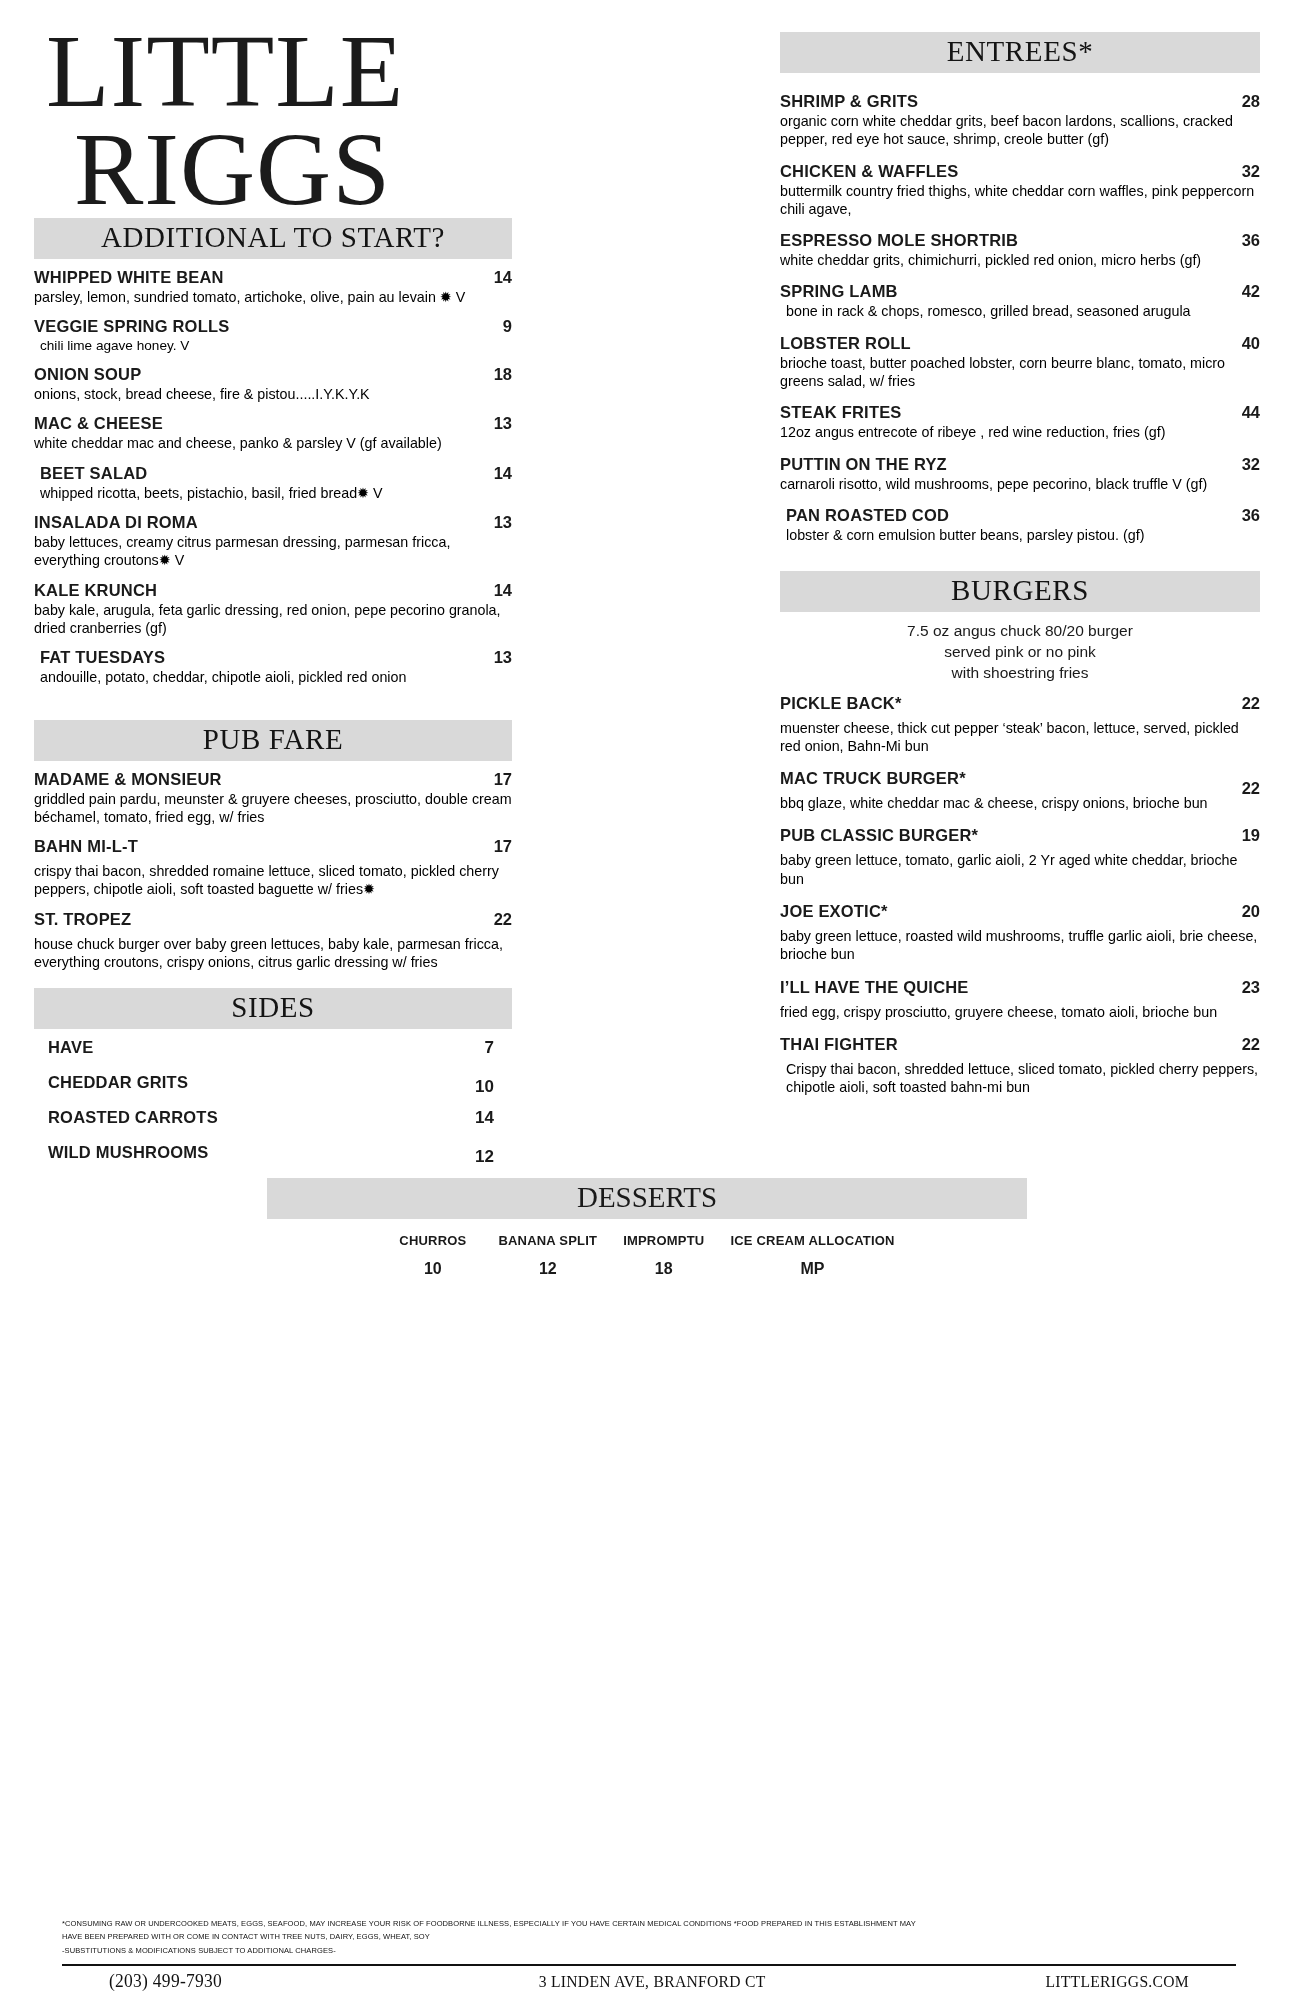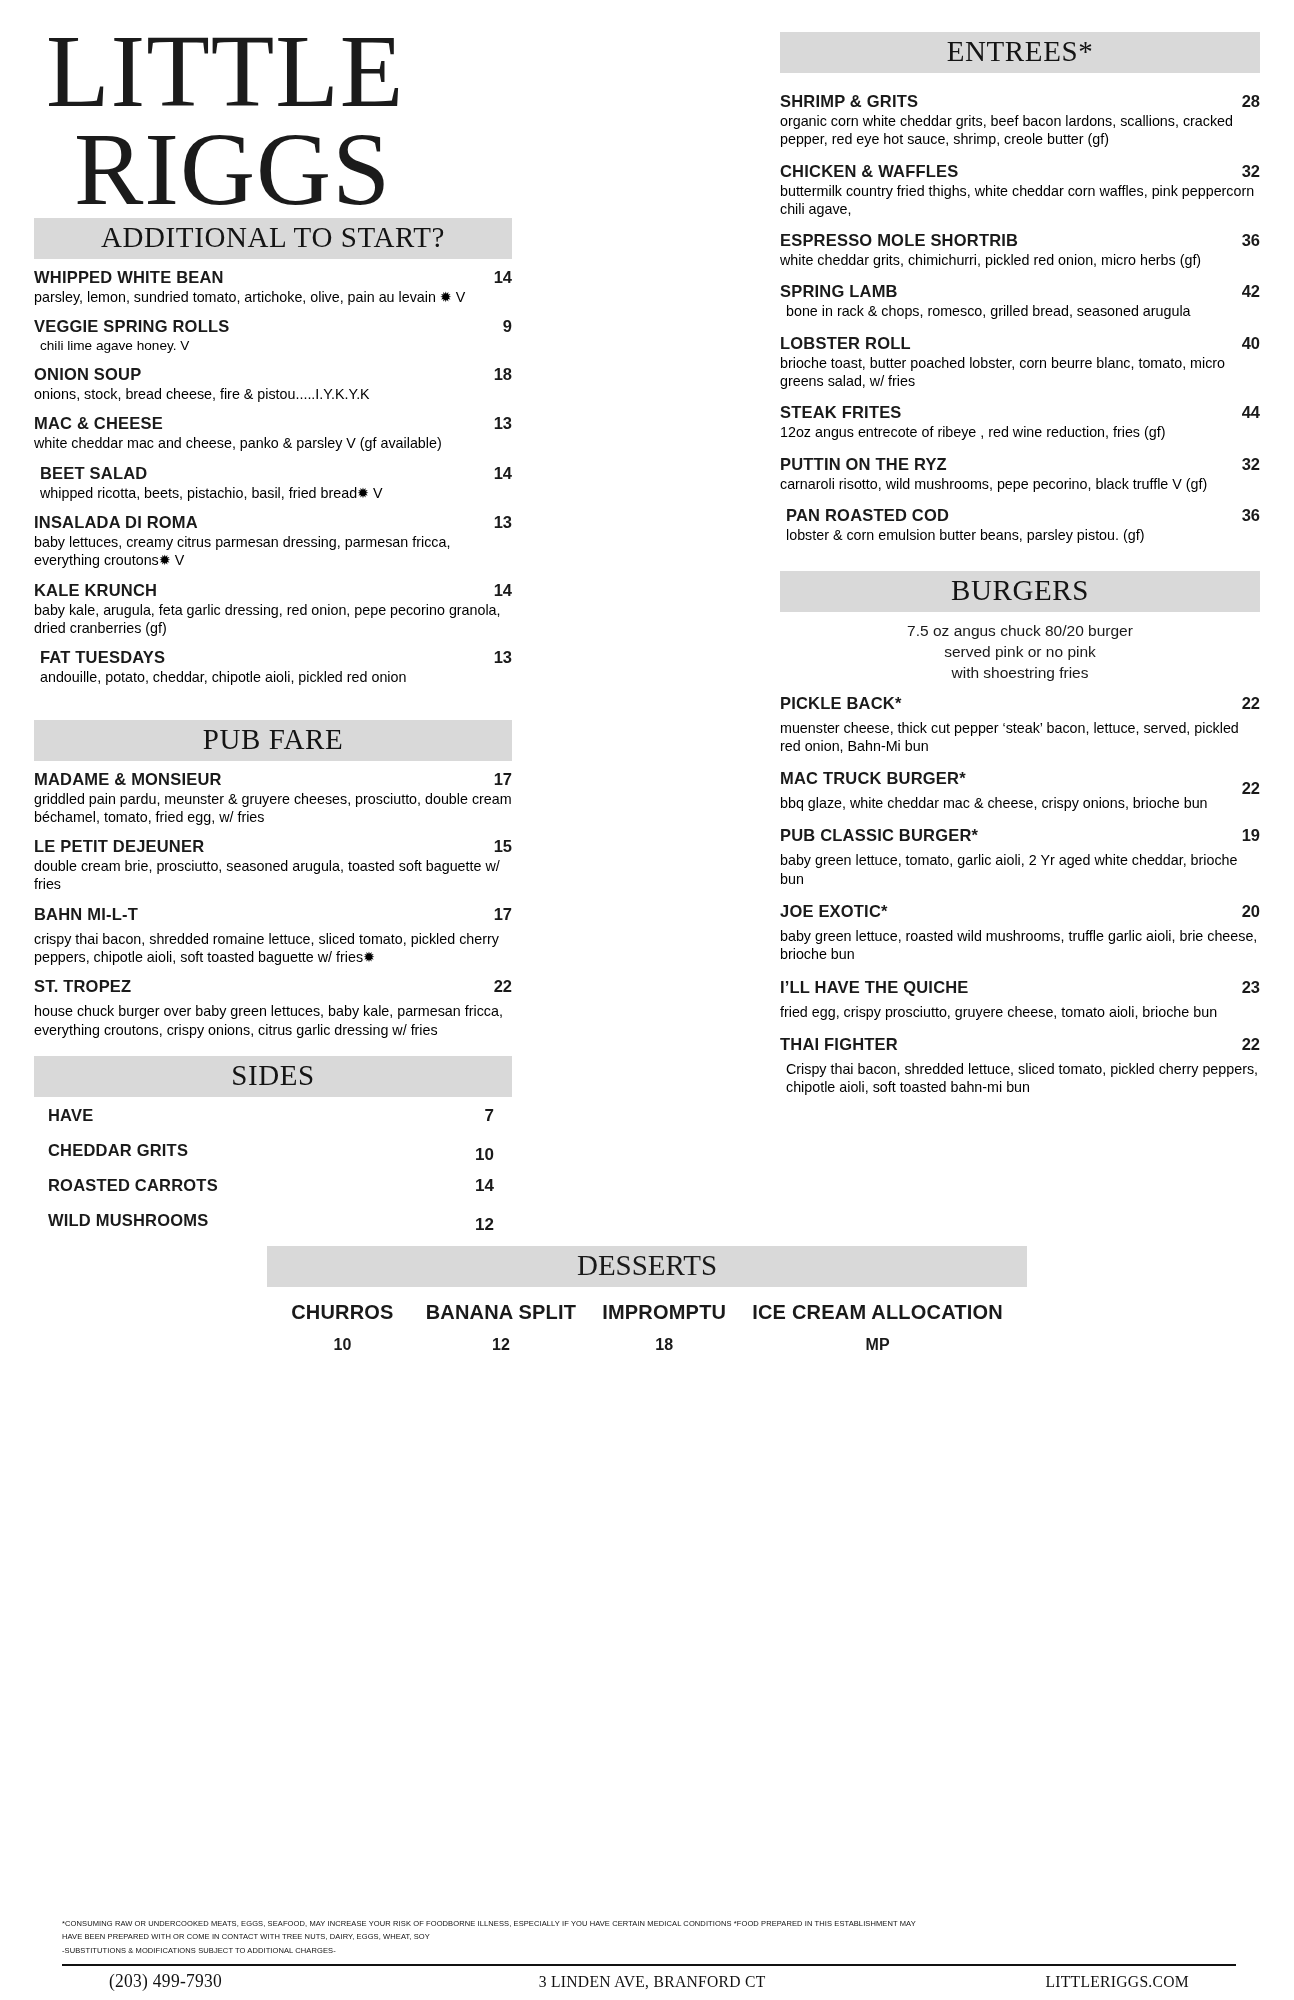--- a/index.html
+++ b/index.html
@@ -122,21 +122,21 @@
     display: flex;
     justify-content: center;
     align-items: flex-start;
     gap: 26px;
     padding: 0 80px;
   }
   .dessert {
     text-align: center;
     flex: 0 0 auto;
   }
-  .dessert-name { font-size: 20px; font-weight: 600; letter-spacing: .2px; }
+  .dessert-name { font-size: 13px; font-weight: 600; letter-spacing: .2px; }
   .dessert-price { font-size: 16px; font-weight: 600; margin-top: 12px; }
   .dessert.d1 { margin-right: 6px; }
   .dessert.d4 .dessert-price { margin-top: 12px; }
 
   
   .footer {
     position: absolute;
     left: 4px; right: 0;
     bottom: 8px;
     padding: 0 58px;
@@ -257,27 +257,20 @@
       <div class="sect-bar">PUB FARE</div>
 
       <div class="item">
         <div class="item-head">
           <span class="item-name">MADAME &amp; MONSIEUR</span>
           <span class="item-price">17</span>
         </div>
         <div class="item-desc">griddled pain pardu, meunster &amp; gruyere cheeses, prosciutto, double cream béchamel, tomato, fried egg, w/ fries</div>
       </div>
 
-      <div class="item">
-        <div class="item-head">
-          <span class="item-name">LE PETIT DEJEUNER</span>
-          <span class="item-price">15</span>
-        </div>
-        <div class="item-desc">double cream brie, prosciutto, seasoned arugula, toasted soft baguette w/ fries</div>
-      </div>
 
       <div class="item">
         <div class="item-head">
           <span class="item-name">BAHN MI-L-T</span>
           <span class="item-price">17</span>
         </div>
         <div class="item-desc" style="margin-top:6px">crispy thai bacon, shredded romaine lettuce, sliced tomato, pickled cherry peppers, chipotle aioli, soft toasted baguette w/ fries✹</div>
       </div>
 
       <div class="item">

